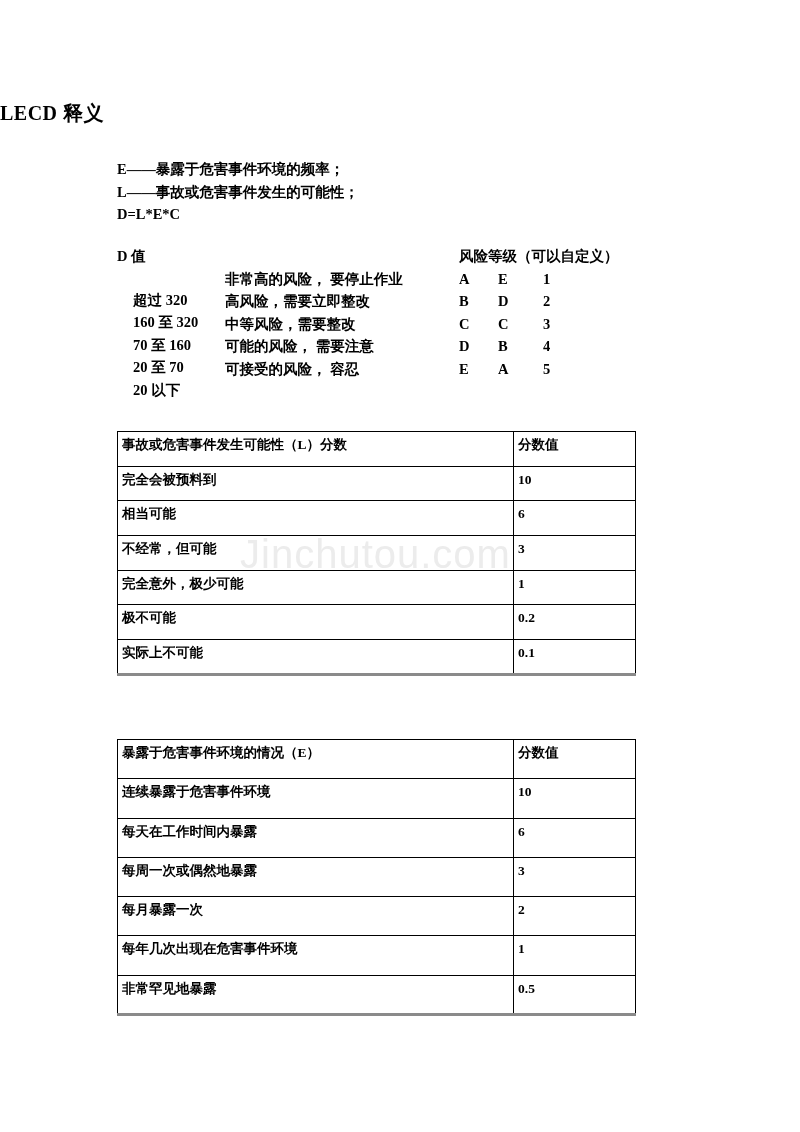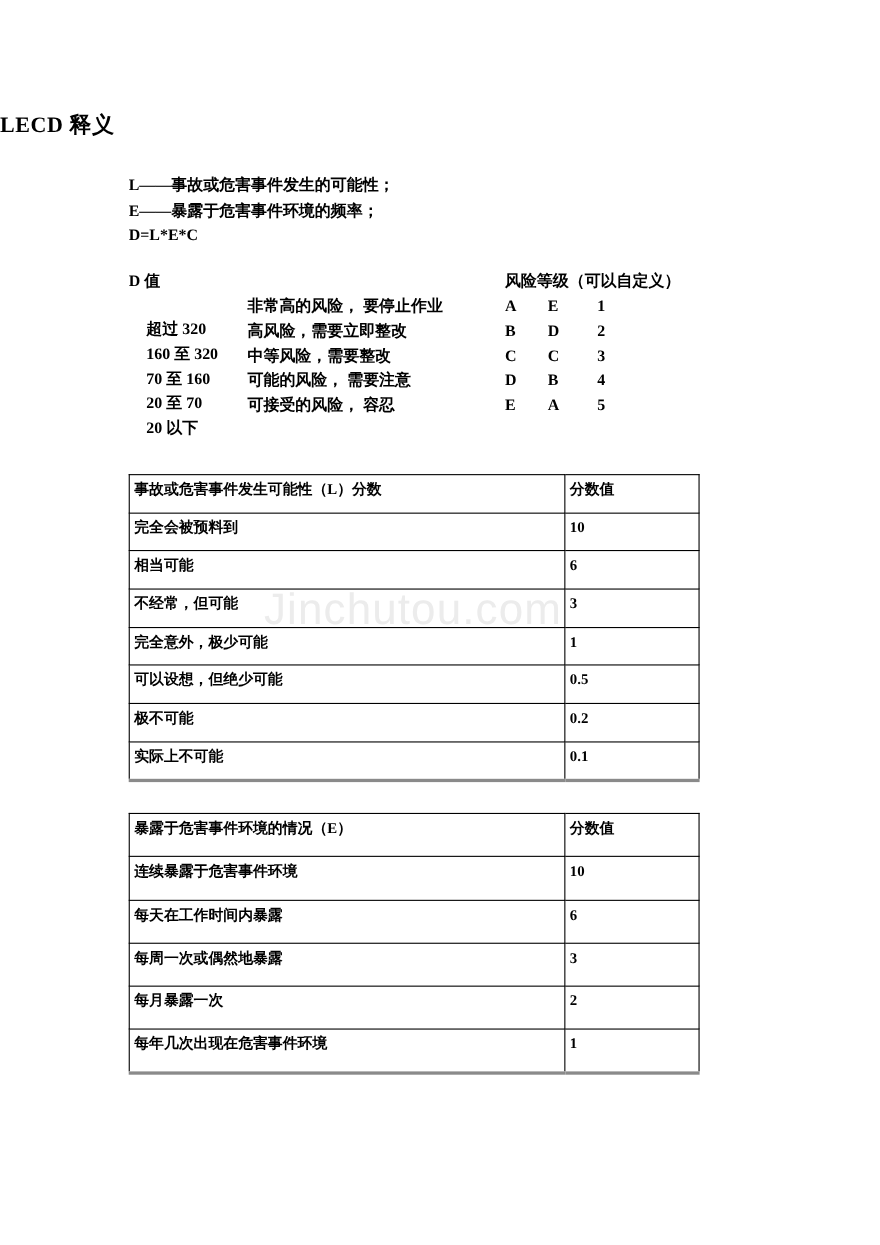--- a/index.html
+++ b/index.html
@@ -127,22 +127,22 @@
 </head>
 <body>
 
 <div class="page">
 
   <div class="watermark">Jinchutou.com</div>
 
   <div class="doc-title">LECD 释义</div>
 
   <div class="defs">
+    <div class="def-line">E——暴露于危害事件环境的频率；</div>
     <div class="def-line">L——事故或危害事件发生的可能性；</div>
-    <div class="def-line">E——暴露于危害事件环境的频率；</div>
     <div class="def-line">D=L*E*C</div>
   </div>
 
   <div class="dblock">
     <div class="drow">
       <span class="c-head-left">D 值</span>
       <span class="c-head-right">风险等级（可以自定义）</span>
     </div>
 
     <div class="drow">
@@ -206,24 +206,20 @@
       </tr>
       <tr>
         <td>不经常，但可能</td>
         <td>3</td>
       </tr>
       <tr>
         <td>完全意外，极少可能</td>
         <td>1</td>
       </tr>
       <tr>
-        <td>可以设想，但绝少可能</td>
-        <td>0.5</td>
-      </tr>
-      <tr>
         <td>极不可能</td>
         <td>0.2</td>
       </tr>
       <tr>
         <td>实际上不可能</td>
         <td>0.1</td>
       </tr>
     </tbody>
   </table>
 
@@ -250,16 +246,20 @@
         <td>3</td>
       </tr>
       <tr>
         <td>每月暴露一次</td>
         <td>2</td>
       </tr>
       <tr>
         <td>每年几次出现在危害事件环境</td>
         <td>1</td>
       </tr>
+      <tr>
+        <td>非常罕见地暴露</td>
+        <td>0.5</td>
+      </tr>
     </tbody>
   </table>
 
 </div>
 
 </body></html>

